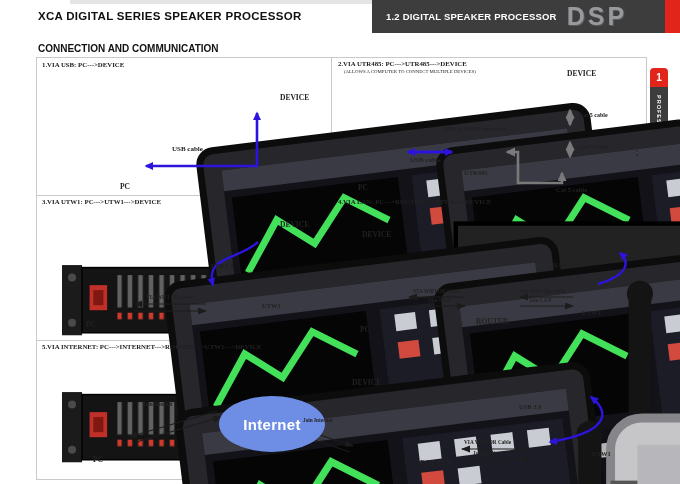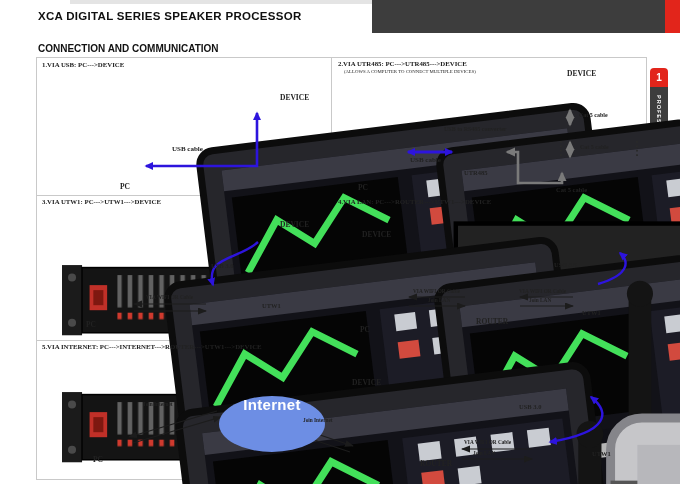--- a/index.html
+++ b/index.html
@@ -19,33 +19,35 @@
   .sidetab .num{position:absolute;left:0;top:0;width:18px;height:19px;background:#e2251b;
                 border-radius:4px 4px 0 0;color:#fff;font-size:10px;font-weight:bold;
                 display:flex;align-items:center;justify-content:center;}
   .sidetab .vert{position:absolute;left:0;top:19px;width:18px;height:97px;background:#3d3d3d;
                  border-radius:0 0 4px 4px;color:#fff;display:flex;align-items:center;justify-content:center;}
   .sidetab .vert span{writing-mode:vertical-rl;font-size:5.5px;font-weight:bold;letter-spacing:1px;}
   .border-box{position:absolute;border:1px solid #c9c9c9;}
   .hline{position:absolute;height:1px;background:#c9c9c9;}
   .vline{position:absolute;width:1px;background:#c9c9c9;}
   .cloud{position:absolute;left:219px;top:396px;width:106px;height:56px;border-radius:50%;
-         background:#6d8ee4;display:flex;align-items:flex-start;justify-content:center;
+         background:#6d8ee4;display:flex;align-items:center;justify-content:center;
          color:#fff;font-size:15px;font-weight:600;letter-spacing:.3px;}
   svg.overlay{position:absolute;left:0;top:0;width:680px;height:484px;}
 </style>
 </head>
 <body>
 
 <div class="page">
 
   <div class="topsmear"></div>
 
   <div class="title">XCA DIGITAL SERIES SPEAKER PROCESSOR</div>
   <div class="banner">
+    <span class="btxt">1.2 DIGITAL SPEAKER PROCESSOR</span>
+    <span class="blogo">DSP</span>
   </div>
   <div class="redstripe"></div>
   <div class="subtitle">CONNECTION AND COMMUNICATION</div>
 
   <div class="sidetab">
     <div class="num">1</div>
     <div class="vert">
       <span>PROFESSIONAL AUDIO</span>
     </div>
   </div>

